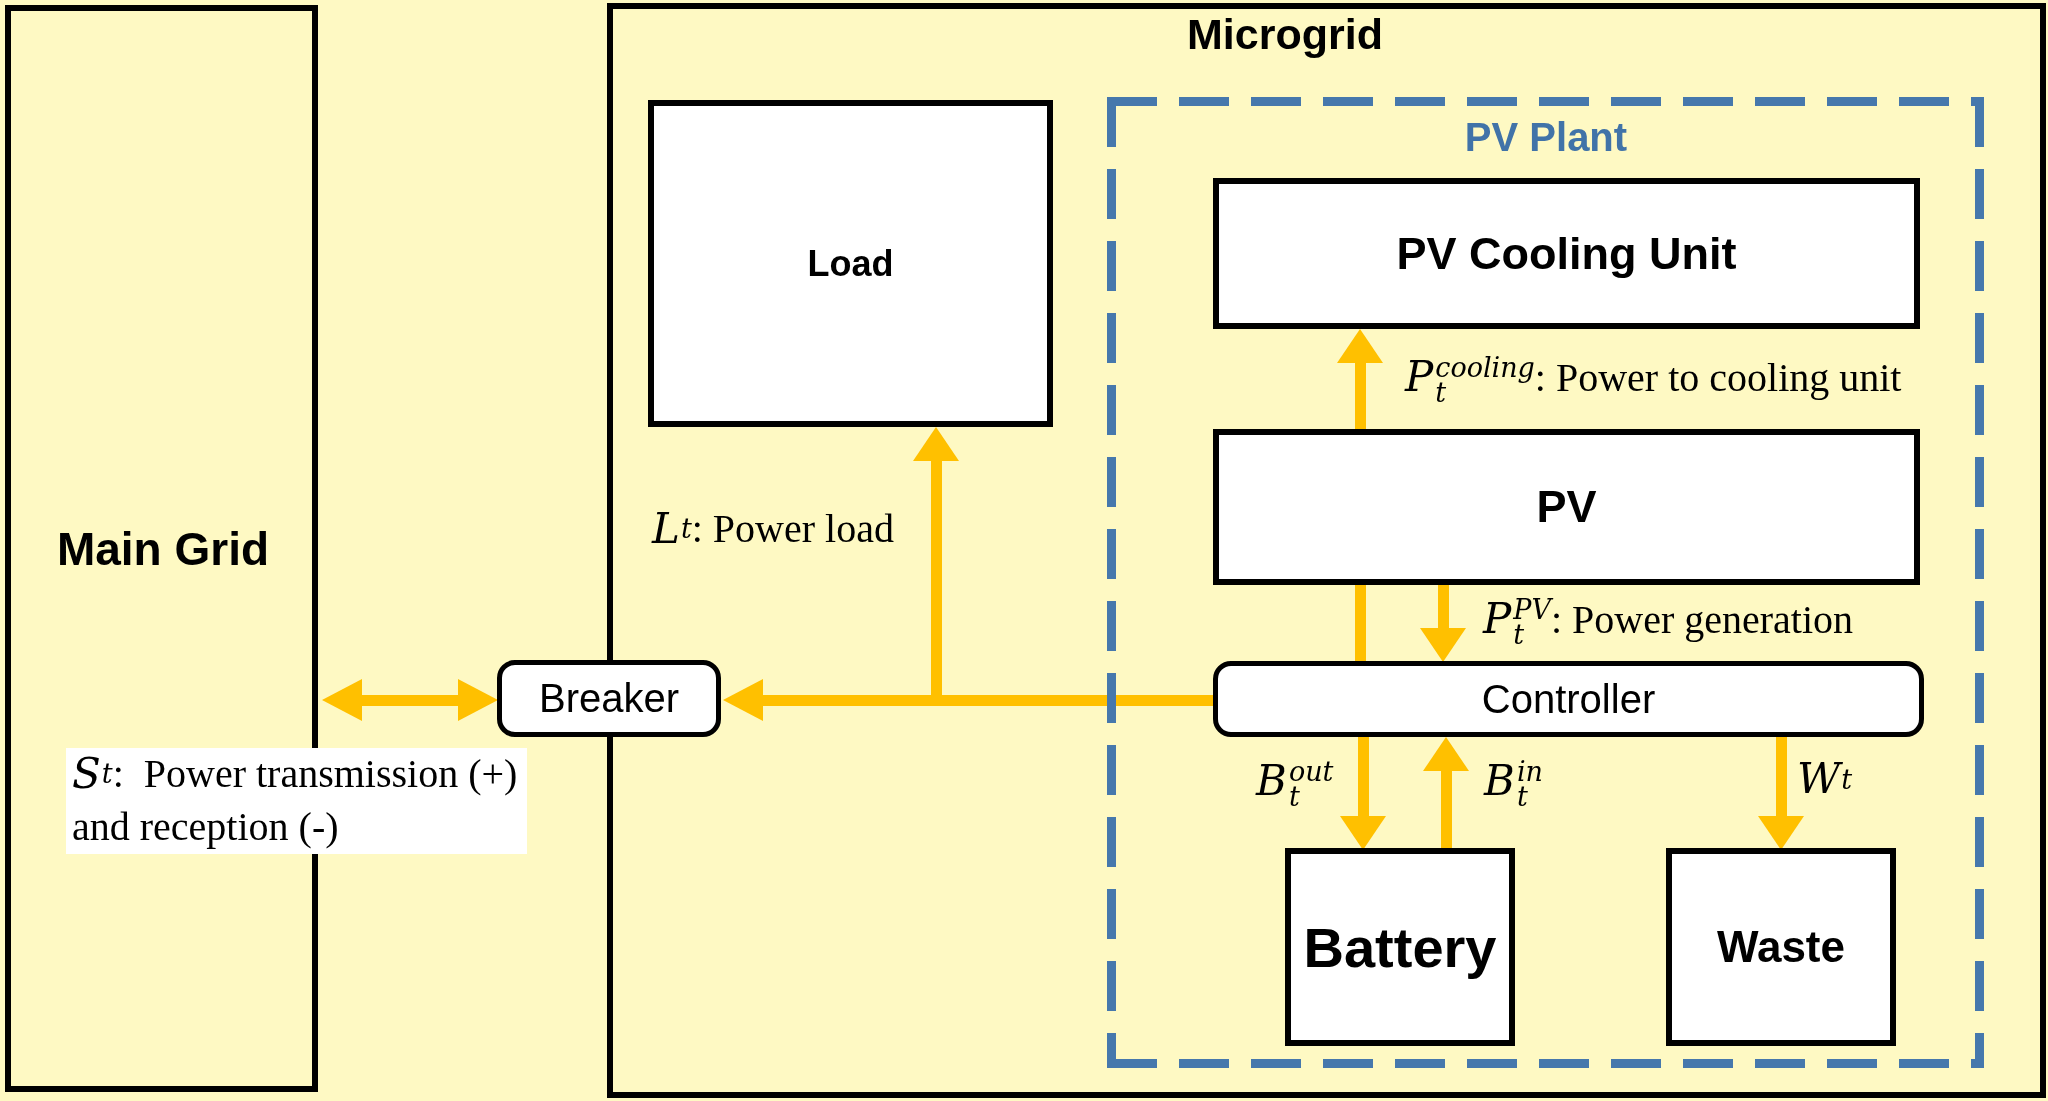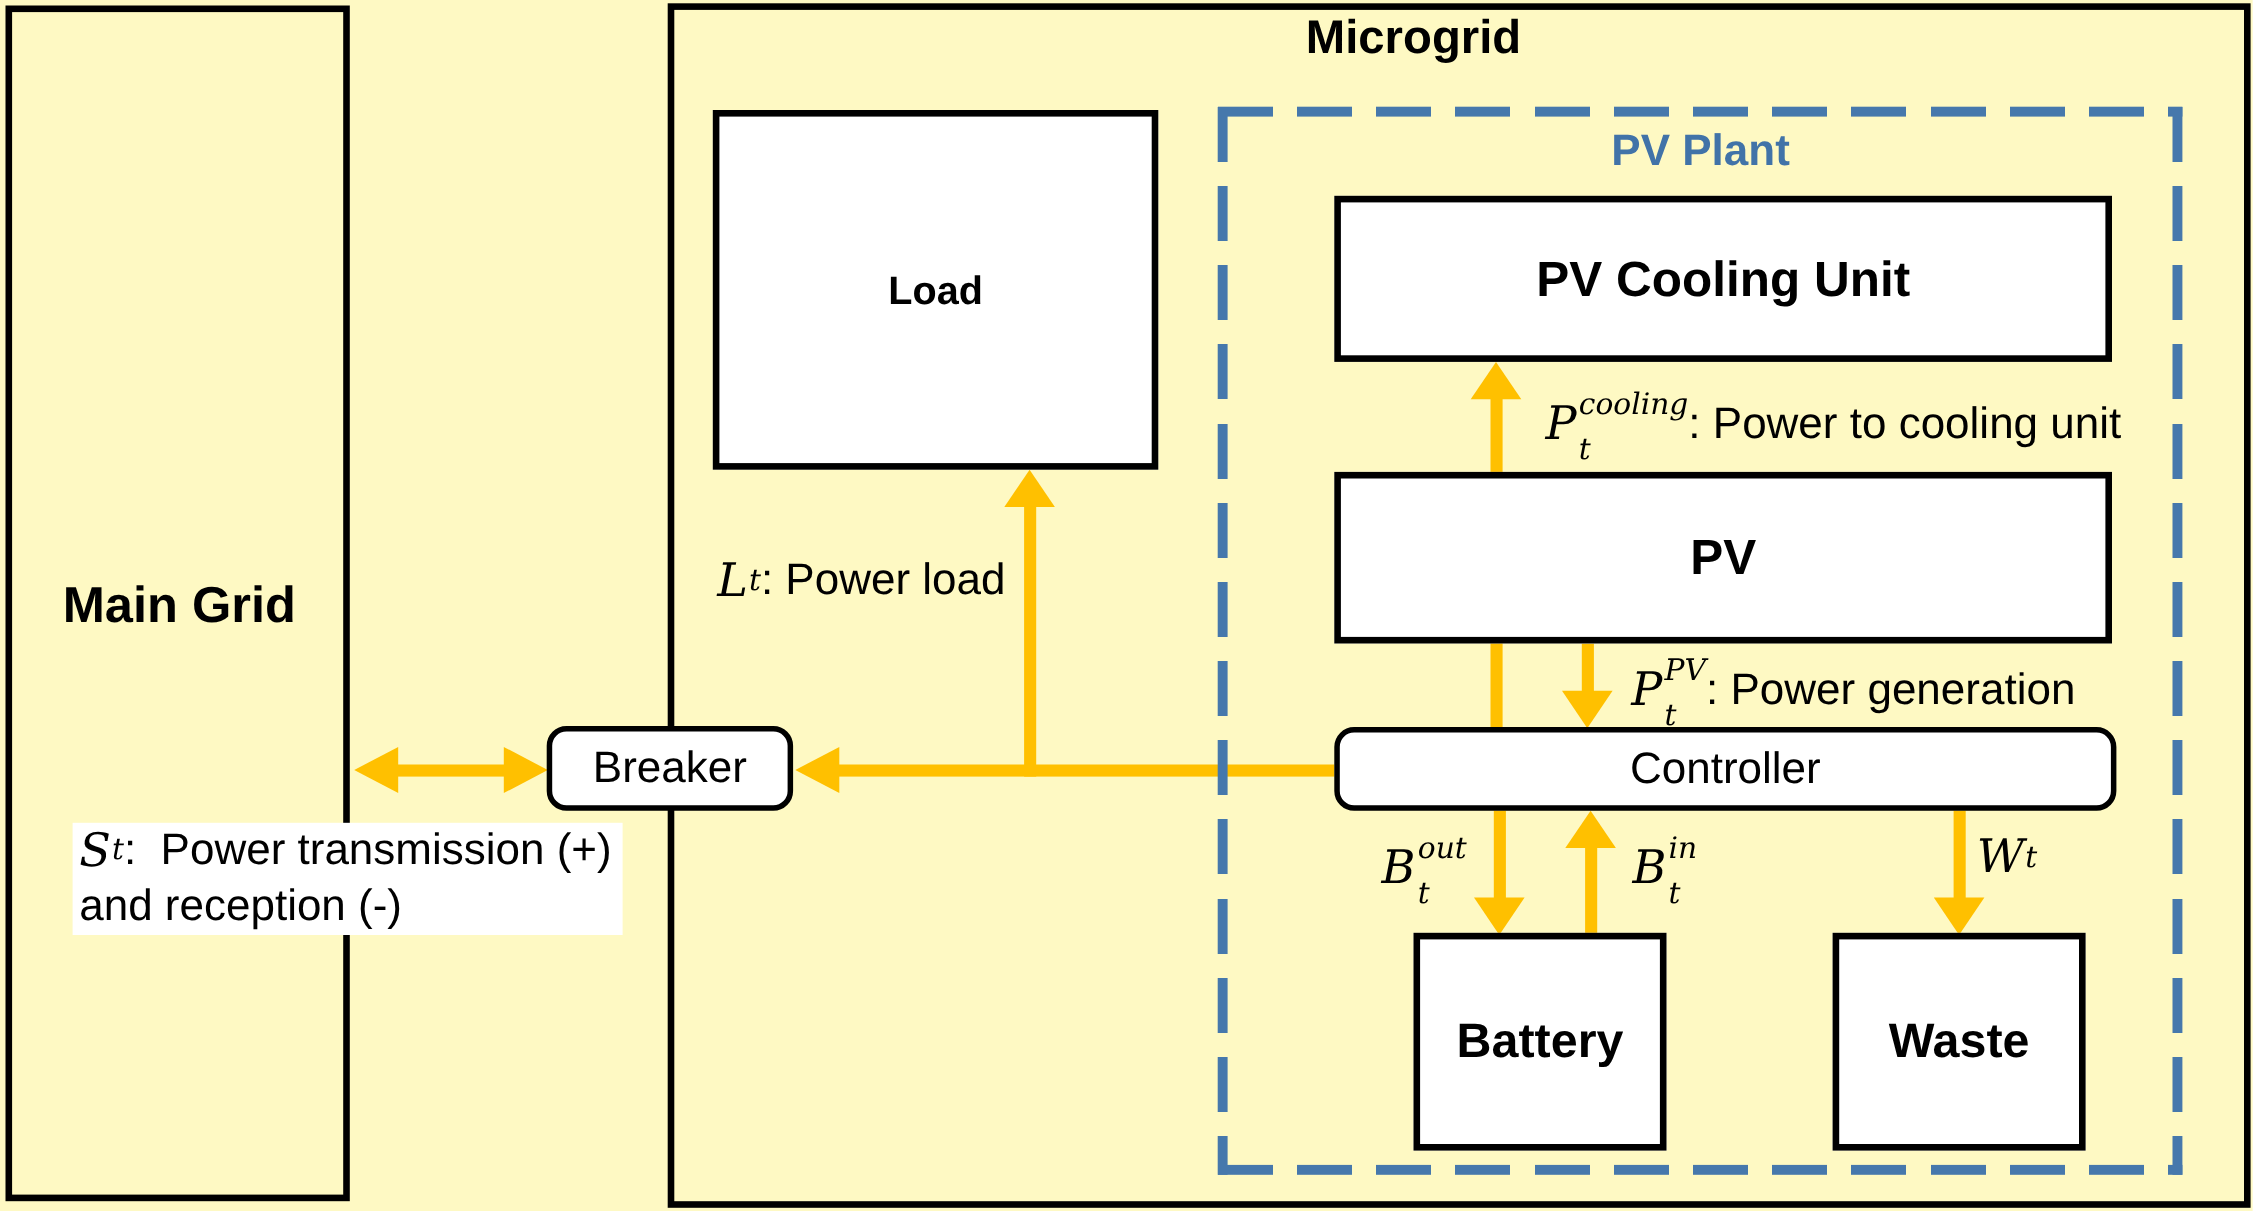--- a/index.html
+++ b/index.html
@@ -66,23 +66,22 @@
     font-size:27px;
     vertical-align:-10px;
     margin-left:1px;
   }
   .mstack{
     display:inline-flex;flex-direction:column;align-items:flex-start;
     font-family:"DejaVu Serif", serif;font-style:italic;
     font-size:27px;line-height:25px;
     transform:translateY(3px);
     margin-left:2px;
-    gap:16px;
-  }
-  .desc{font-family:Liberation Sans, sans-serif;white-space:pre;}
+  }
+  .desc{font-family:Liberation Serif, serif;white-space:pre;}
   .title-abs{position:absolute;text-align:center;}
 </style>
 </head>
 <body>
 
 <div id="stage">
 
   <div class="box nofill layer-frame" style="left:5px;top:5px;width:313px;height:1087px;"></div>
   <div class="box nofill layer-frame" style="left:607px;top:3px;width:1439px;height:1095px;"></div>
 
@@ -111,21 +110,21 @@
 
   <div class="box rounded layer-overlaybox" style="left:497px;top:660px;width:224px;height:77px;">
     <span class="plainlabel" style="font-size:40px;">Breaker</span>
   </div>
 
   <div class="box rounded layer-overlaybox" style="left:1213px;top:661px;width:711px;height:76px;">
     <span class="plainlabel" style="font-size:40px;">Controller</span>
   </div>
 
   <div class="box layer-box" style="left:1285px;top:848px;width:230px;height:198px;">
-    <span class="boldlabel" style="font-size:44px;">Battery</span>
+    <span class="boldlabel" style="font-size:56px;">Battery</span>
   </div>
 
   <div class="box layer-box" style="left:1666px;top:848px;width:230px;height:198px;">
     <span class="boldlabel" style="font-size:44px;">Waste</span>
   </div>
 
   <div class="layer-arrow">
     <div class="shaft-h" style="left:356px;top:695px;width:108px;"></div>
     <div class="head head-left" style="left:322px;top:679px;"></div>
     <div class="head head-right" style="left:458px;top:679px;"></div>

